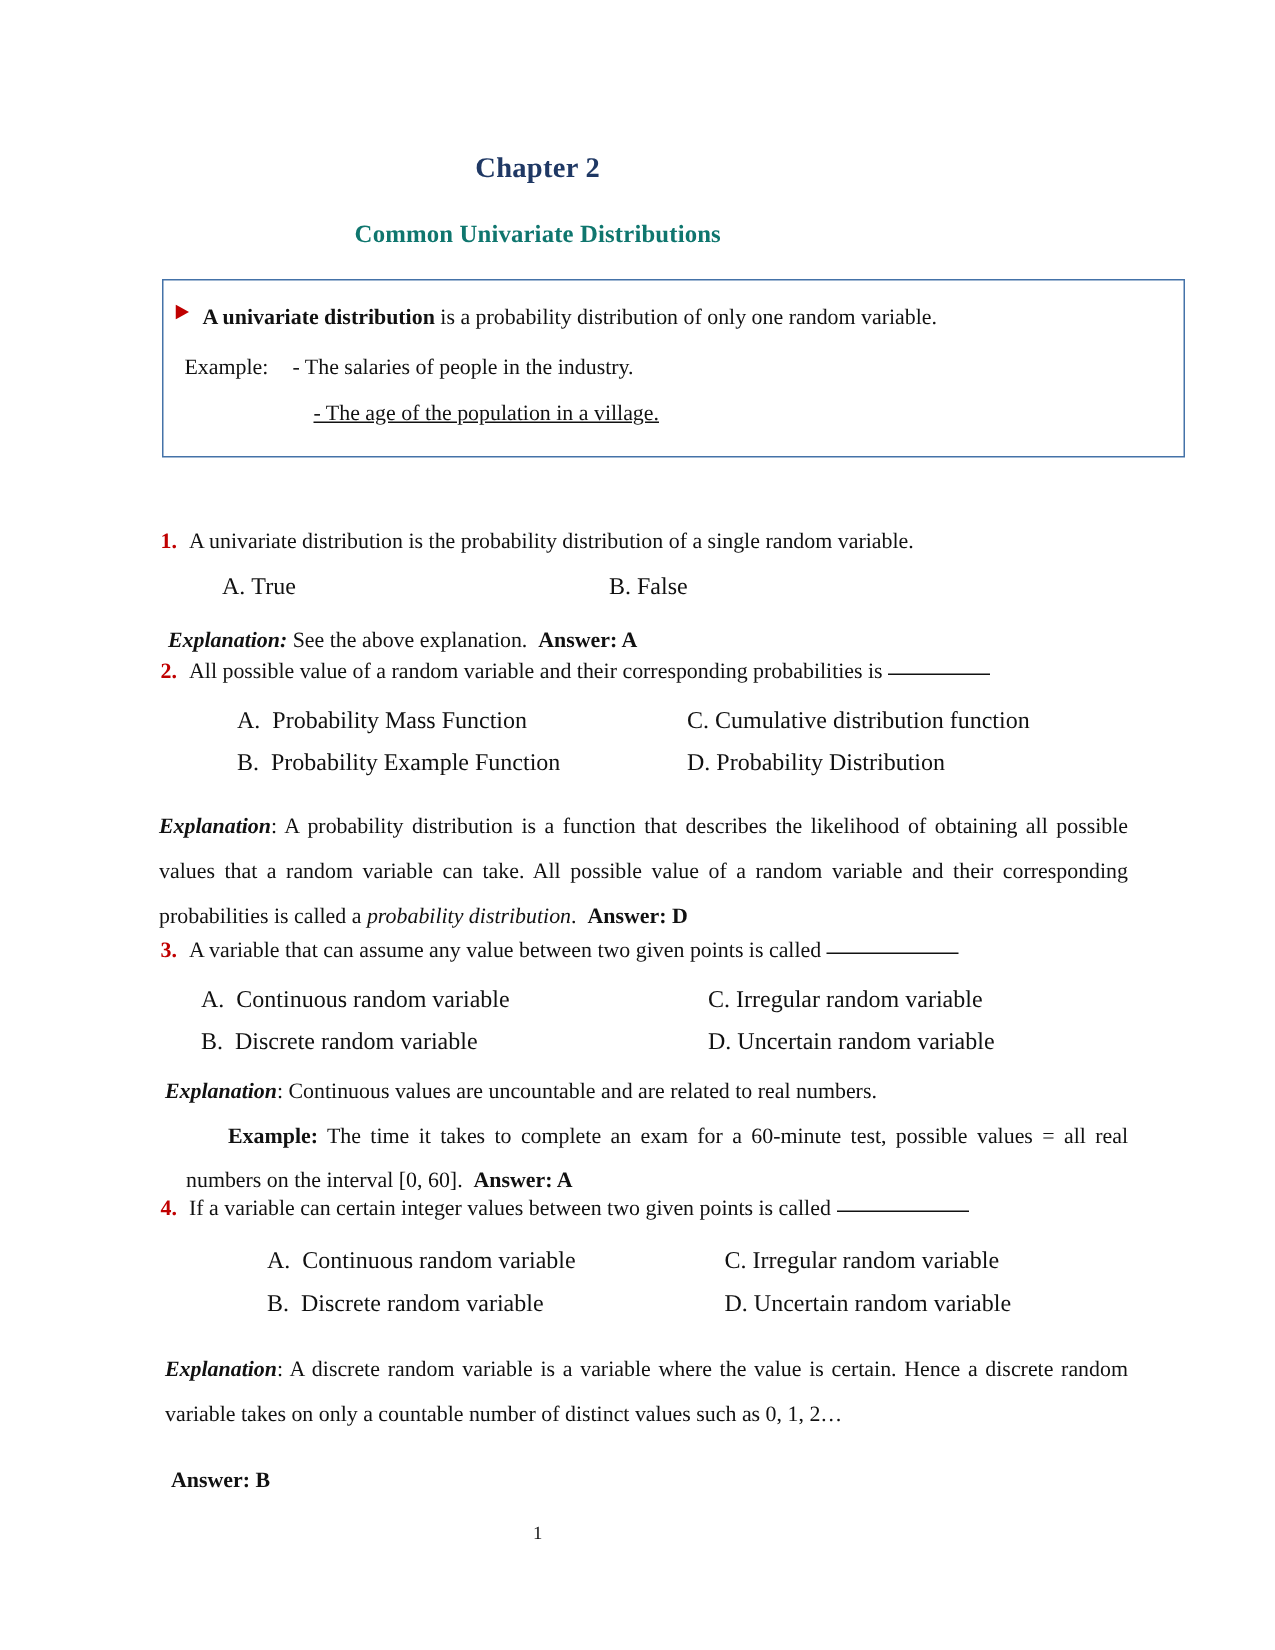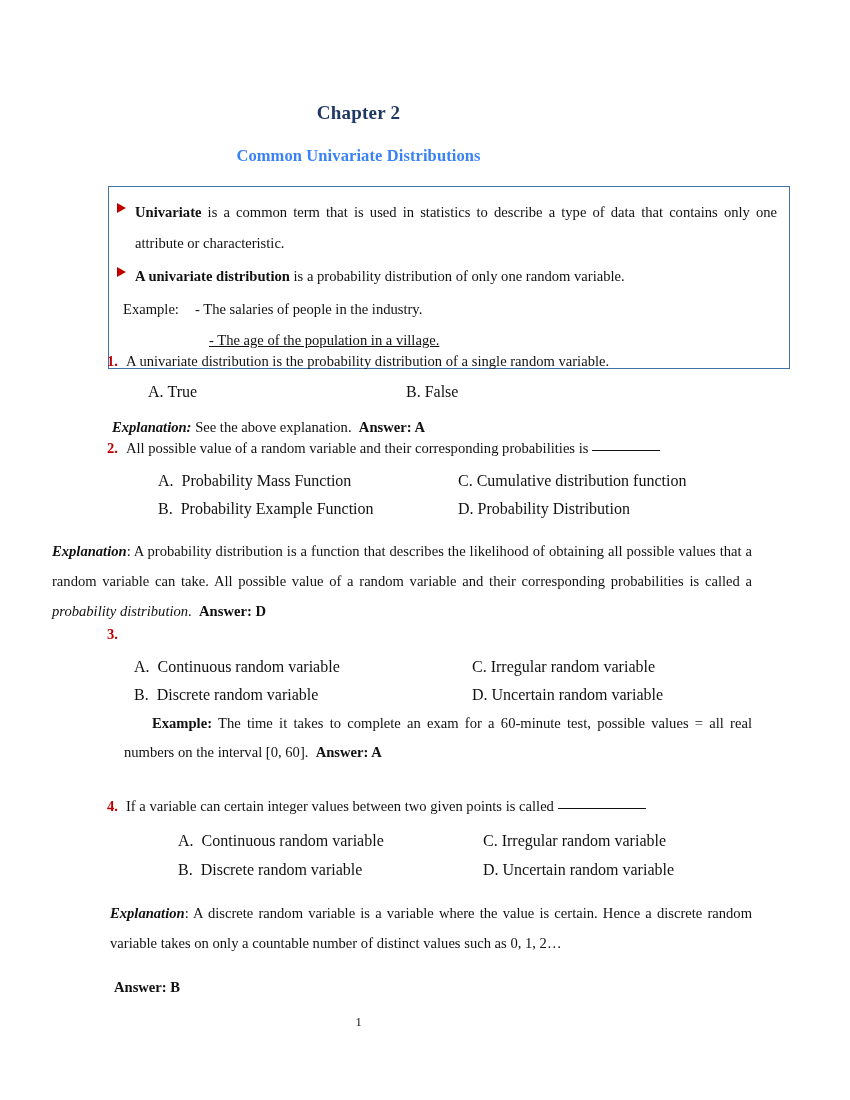--- a/index.html
+++ b/index.html
@@ -33,21 +33,21 @@
     margin: 0;
     position: absolute;
     left: 0; right: 0;
     top: 102px;
     letter-spacing: .2px;
   }
   .chapter-subtitle {
     text-align: center;
     font-weight: bold;
     font-size: 16.5px;
-    color: #3b82f6;
+    color: #0f766e;
     margin: 0;
     position: absolute;
     left: 0; right: 0;
     top: 146px;
     letter-spacing: .1px;
   }
 
   
   .definition-box {
     position: absolute;
@@ -143,28 +143,20 @@
 </head>
 <body>
 
 <div class="page">
 
   <h1 class="chapter-title">Chapter 2</h1>
   <h2 class="chapter-subtitle">Common Univariate Distributions</h2>
 
   <div class="definition-box">
 
-    <div class="bullet-row">
-      <span class="tri-bullet">
-        <svg width="9" height="10" viewBox="0 0 9 10">
-            <polygon points="0,0 9,5 0,10" fill="#C00000"></polygon>
-          </svg>
-      </span>
-      <span class="bullet-text"><b>Univariate</b><span> is a common term that is used in statistics to describe a type of data that contains only one attribute or characteristic.</span></span>
-    </div>
 
     <div class="bullet-row">
       <span class="tri-bullet">
         <svg width="9" height="10" viewBox="0 0 9 10">
             <polygon points="0,0 9,5 0,10" fill="#C00000"></polygon>
           </svg>
       </span>
       <span class="bullet-text nojust"><b>A univariate distribution</b><span> is a probability distribution of only one random variable.</span></span>
     </div>
 
@@ -200,39 +192,43 @@
 
     <div class="opt-row" style="margin-top:11px;">
       <span class="opt-left" style="margin-left:158px; width:300px;"><span>A.</span>&nbsp;&nbsp;<span>Probability Mass Function</span></span>
       <span class="opt-right"><span>C.</span>&nbsp;<span>Cumulative distribution function</span></span>
     </div>
     <div class="opt-row" style="margin-top:6px;">
       <span class="opt-left" style="margin-left:158px; width:300px;"><span>B.</span>&nbsp;&nbsp;<span>Probability Example Function</span></span>
       <span class="opt-right"><span>D.</span>&nbsp;<span>Probability Distribution</span></span>
     </div>
 
-    <div class="expl" style="margin-left:52px; margin-right:98px; margin-top:16px;">
+    <div class="expl" style="margin-left:106px; margin-right:98px; margin-top:16px;">
       <span class="expl-label">Explanation</span><span>: A probability distribution is a function that describes the likelihood of obtaining all possible values that a random variable can take. All possible value of a random variable and their corresponding probabilities is called a </span><span class="ital">probability distribution</span><span>.</span>&nbsp;&nbsp;<span class="bold">Answer: D</span>
     </div>
   </div>
 
   <div class="qblock" style="top:623px;">
     <div class="q-line" style="padding-left:96px;">
       <span class="q-num">3.</span>
+      <span class="q-stem"><span>A variable that can assume any value between two given points is called</span> <span class="blank-rule" style="width:88px;"></span></span>
     </div>
 
     <div class="opt-row" style="margin-top:11px;">
       <span class="opt-left" style="margin-left:134px; width:338px;"><span>A.</span>&nbsp;&nbsp;<span>Continuous random variable</span></span>
       <span class="opt-right"><span>C.</span>&nbsp;<span>Irregular random variable</span></span>
     </div>
     <div class="opt-row" style="margin-top:6px;">
       <span class="opt-left" style="margin-left:134px; width:338px;"><span>B.</span>&nbsp;&nbsp;<span>Discrete random variable</span></span>
       <span class="opt-right"><span>D.</span>&nbsp;<span>Uncertain random variable</span></span>
     </div>
 
+    <div class="expl nojust" style="margin-left:110px; margin-top:9px; line-height:26px;">
+      <span class="expl-label">Explanation</span><span>: Continuous values are uncountable and are related to real numbers.</span>
+    </div>
 
     <div class="expl" style="margin-left:124px; margin-right:98px; margin-top:3px; line-height:29px; text-indent:28px;">
       <span class="bold">Example:</span><span> The time it takes to complete an exam for a 60-minute test, possible values = all real numbers on the interval [0, 60].</span>&nbsp;&nbsp;<span class="bold">Answer: A</span>
     </div>
   </div>
 
   <div class="qblock" style="top:795px;">
     <div class="q-line" style="padding-left:96px;">
       <span class="q-num">4.</span>
       <span class="q-stem"><span>If a variable can certain integer values between two given points is called</span> <span class="blank-rule" style="width:88px;"></span></span>

